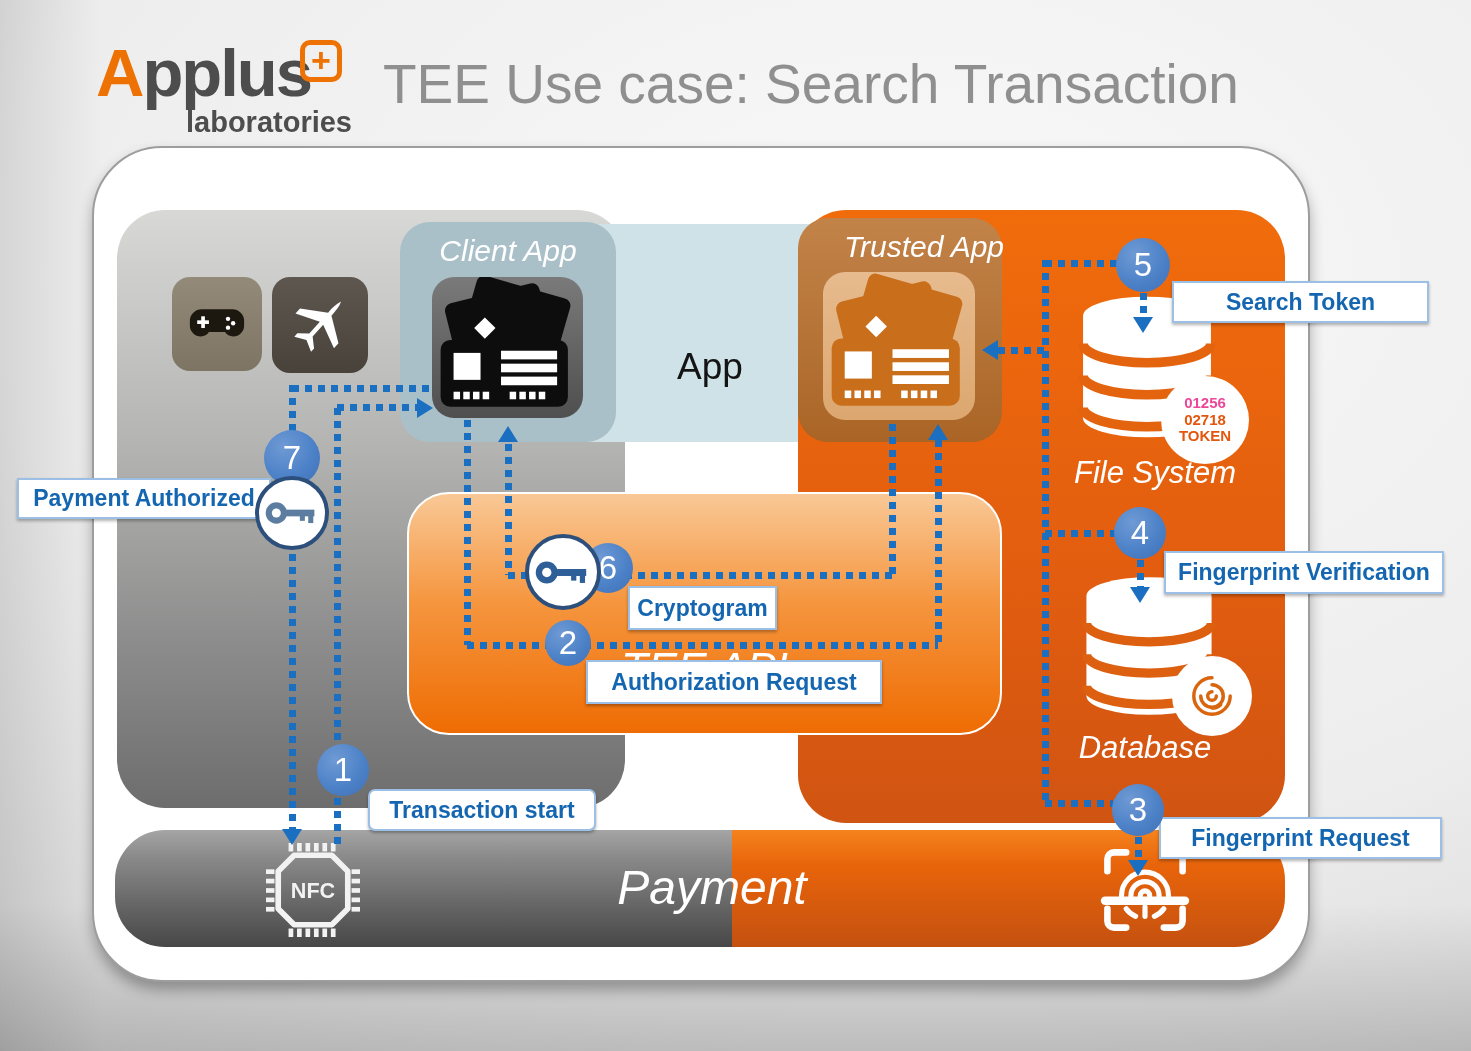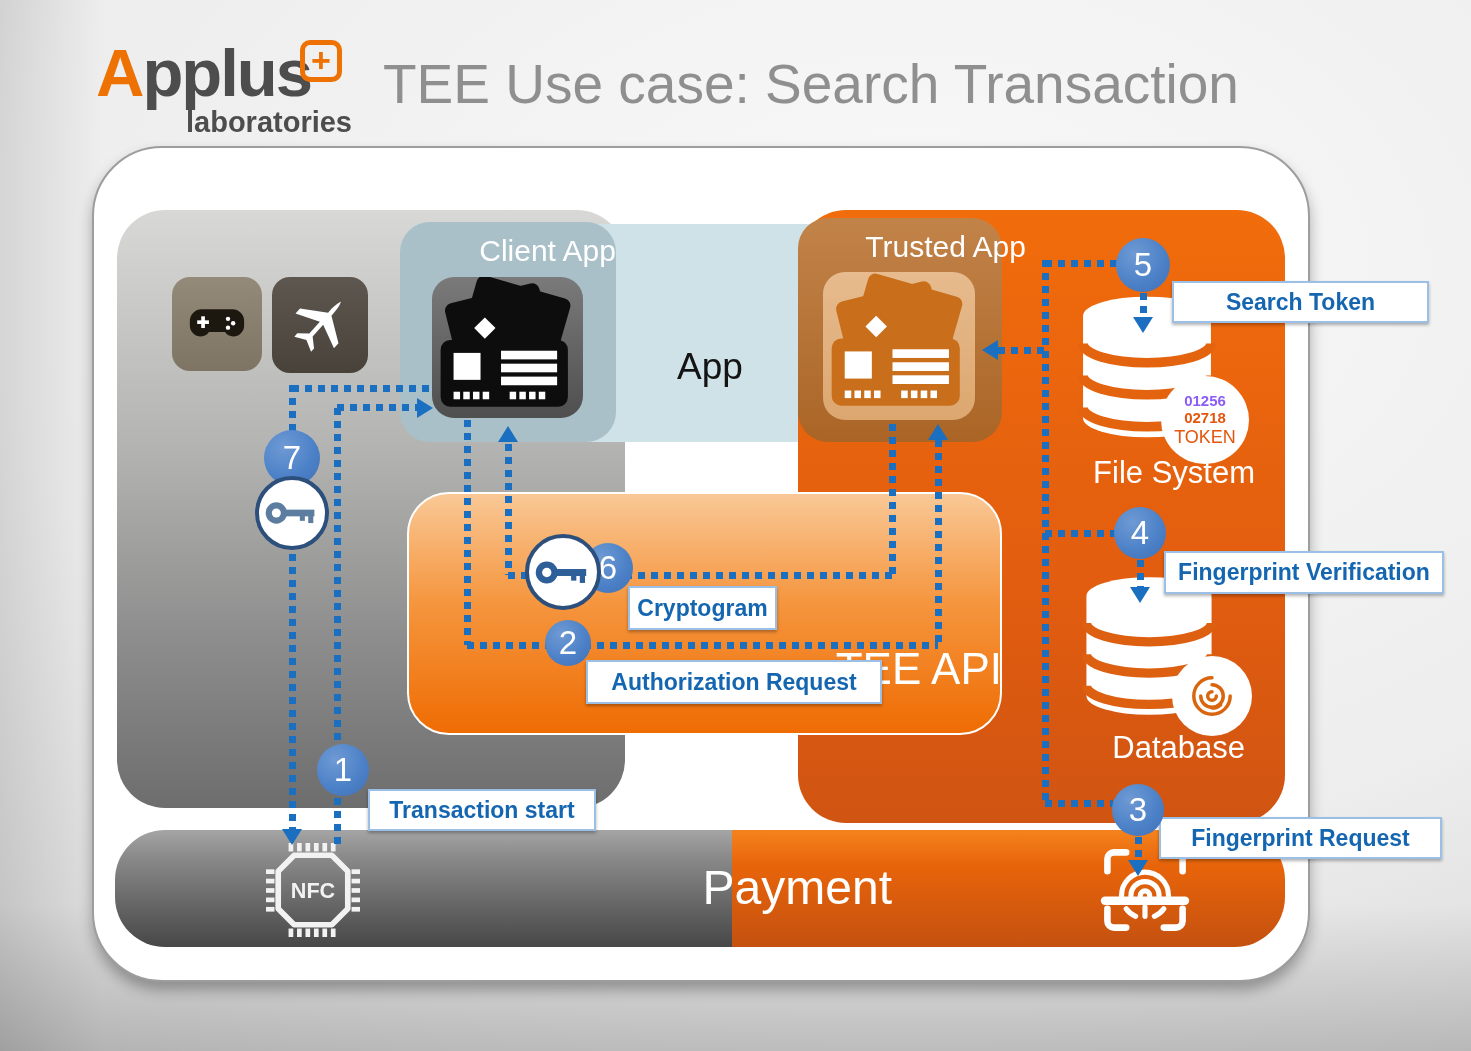--- a/index.html
+++ b/index.html
@@ -16,21 +16,21 @@
   .ar{position:absolute;width:0;height:0;z-index:31;}
   .ar.right{border-top:10px solid transparent;border-bottom:10px solid transparent;border-left:16px solid var(--blue);}
   .ar.left{border-top:10px solid transparent;border-bottom:10px solid transparent;border-right:16px solid var(--blue);}
   .ar.down{border-left:10px solid transparent;border-right:10px solid transparent;border-top:16px solid var(--blue);}
   .ar.up{border-left:10px solid transparent;border-right:10px solid transparent;border-bottom:16px solid var(--blue);}
   .stepc{position:absolute;border-radius:50%;background:radial-gradient(circle at 35% 30%, #6f9ad4 0%, #4d82c8 55%, #3f6fb4 100%);
     color:#fff;display:flex;align-items:center;justify-content:center;z-index:40;font-size:33px;}
   .steplab{position:absolute;background:#fff;border:2px solid #9cbfe6;box-shadow:0 2px 3px rgba(0,0,0,.30);
     color:#1566b1;font-weight:bold;font-size:23px;display:flex;align-items:center;justify-content:center;z-index:39;white-space:nowrap;margin-top:37px;}
   .keyc{position:absolute;background:#fff;border:4px solid #2c4f7c;border-radius:50%;z-index:41;display:flex;align-items:center;justify-content:center;}
-  .zlabel{position:absolute;color:#fff;text-align:right;z-index:25;}
+  .zlabel{position:absolute;color:#fff;text-align:center;z-index:25;font-style:italic;}
   :root{--blue:#1b6fc0;}
 </style>
 </head>
 <body>
 
 <div class="stage">
 
   <div class="abs" style="left:96px;top:38px;width:300px;height:100px;">
     <div class="abs" style="left:0;top:0;font-size:67px;font-weight:bold;letter-spacing:-2px;color:#4d4d4d;line-height:70px;"><span style="color:#ee7203;">A</span><span>pplus</span></div>
     <div class="abs" style="left:204px;top:2px;width:32px;height:32px;border:5px solid #ee7203;border-radius:10px;color:#ee7203;font-size:34px;font-weight:bold;line-height:30px;text-align:center;">+</div>
@@ -123,23 +123,23 @@
   <div class="abs" style="left:407px;top:492px;width:595px;height:243px;border-radius:42px;border:2px solid #fff;box-sizing:border-box;background:linear-gradient(180deg,#f9c896 0%,#f5963f 45%,#ef6c03 100%);z-index:15;"></div>
   <div class="zlabel" style="left:407px;top:644px;width:595px;font-size:44px;z-index:16;">TEE API</div>
 
   <svg class="abs" style="left:1072px;top:286px;z-index:20;" width="150" height="162" viewBox="0 0 140 152">
     <path d="M10,28 a60,18 0 0 1 120,0 v96 a60,18 0 0 1 -120,0 z" fill="#fff"></path>
     <path d="M10,54 a60,18 0 0 0 120,0" stroke="#e4630e" stroke-width="9" fill="none"></path>
     <path d="M10,84 a60,18 0 0 0 120,0" stroke="#e4630e" stroke-width="9" fill="none"></path>
     <path d="M10,114 a60,18 0 0 0 120,0" stroke="#e4630e" stroke-width="9" fill="none"></path>
   </svg>
   <div class="abs" style="left:1161px;top:376px;width:88px;height:88px;border-radius:50%;background:#fff;z-index:21;display:flex;flex-direction:column;align-items:center;justify-content:center;line-height:1.12;">
-    <span style="color:#8b5cf6;font-weight:bold;font-size:15px;">01256</span>
+    <span style="color:#ec4899;font-weight:bold;font-size:15px;">01256</span>
     <span style="color:#e3560d;font-weight:bold;font-size:15px;">02718</span>
-    <span style="color:#e3560d;font-weight:normal;font-size:18px;">TOKEN</span>
+    <span style="color:#e3560d;font-weight:bold;font-size:15px;">TOKEN</span>
   </div>
   <div class="zlabel" style="left:1055px;top:455px;width:200px;font-size:31px;z-index:20;">File System</div>
 
   <svg class="abs" style="left:1076px;top:563px;z-index:20;" width="146" height="166" viewBox="0 0 140 152">
     <path d="M10,28 a60,18 0 0 1 120,0 v96 a60,18 0 0 1 -120,0 z" fill="#fff"></path>
     <path d="M10,54 a60,18 0 0 0 120,0" stroke="#dd5f10" stroke-width="9" fill="none"></path>
     <path d="M10,84 a60,18 0 0 0 120,0" stroke="#dd5f10" stroke-width="9" fill="none"></path>
     <path d="M10,114 a60,18 0 0 0 120,0" stroke="#dd5f10" stroke-width="9" fill="none"></path>
   </svg>
   <div class="abs" style="left:1172px;top:656px;width:80px;height:80px;border-radius:50%;background:#fff;z-index:21;display:flex;align-items:center;justify-content:center;">
@@ -254,21 +254,22 @@
   <div class="keyc" style="left:525px;top:534px;width:68px;height:68px;">
     <svg width="58" height="35" viewBox="0 0 100 60">
       <circle cx="22" cy="30" r="19" fill="#2e5f99"></circle>
         <circle cx="22" cy="30" r="8" fill="#fff"></circle>
       <rect x="38" y="24" width="52" height="12" fill="#2e5f99"></rect>
       <rect x="64" y="34" width="9" height="10" fill="#2e5f99"></rect>
         <rect x="79" y="34" width="9" height="14" fill="#2e5f99"></rect>
     </svg>
   </div>
 
-  <div class="steplab" style="left:368px;top:752px;width:224px;height:38px;">Transaction start</div>
+  <div class="steplab" style="left:17px;top:441px;width:250px;height:37px;">Payment Authorized</div>
+  <div class="steplab" style="left:368px;top:752px;width:224px;height:38px;border-radius:7px;">Transaction start</div>
   <div class="steplab" style="left:586px;top:623px;width:292px;height:40px;">Authorization Request</div>
   <div class="steplab" style="left:628px;top:549px;width:145px;height:40px;">Cryptogram</div>
   <div class="steplab" style="left:1172px;top:244px;width:253px;height:38px;">Search Token</div>
   <div class="steplab" style="left:1164px;top:514px;width:276px;height:39px;">Fingerprint Verification</div>
   <div class="steplab" style="left:1159px;top:780px;width:279px;height:38px;">Fingerprint Request</div>
 
   <div class="stepc" style="left:317px;top:744px;width:52px;height:52px;">1</div>
   <div class="stepc" style="left:545px;top:620px;width:46px;height:46px;">2</div>
   <div class="stepc" style="left:1112px;top:784px;width:52px;height:52px;">3</div>
   <div class="stepc" style="left:1114px;top:507px;width:52px;height:52px;">4</div>

